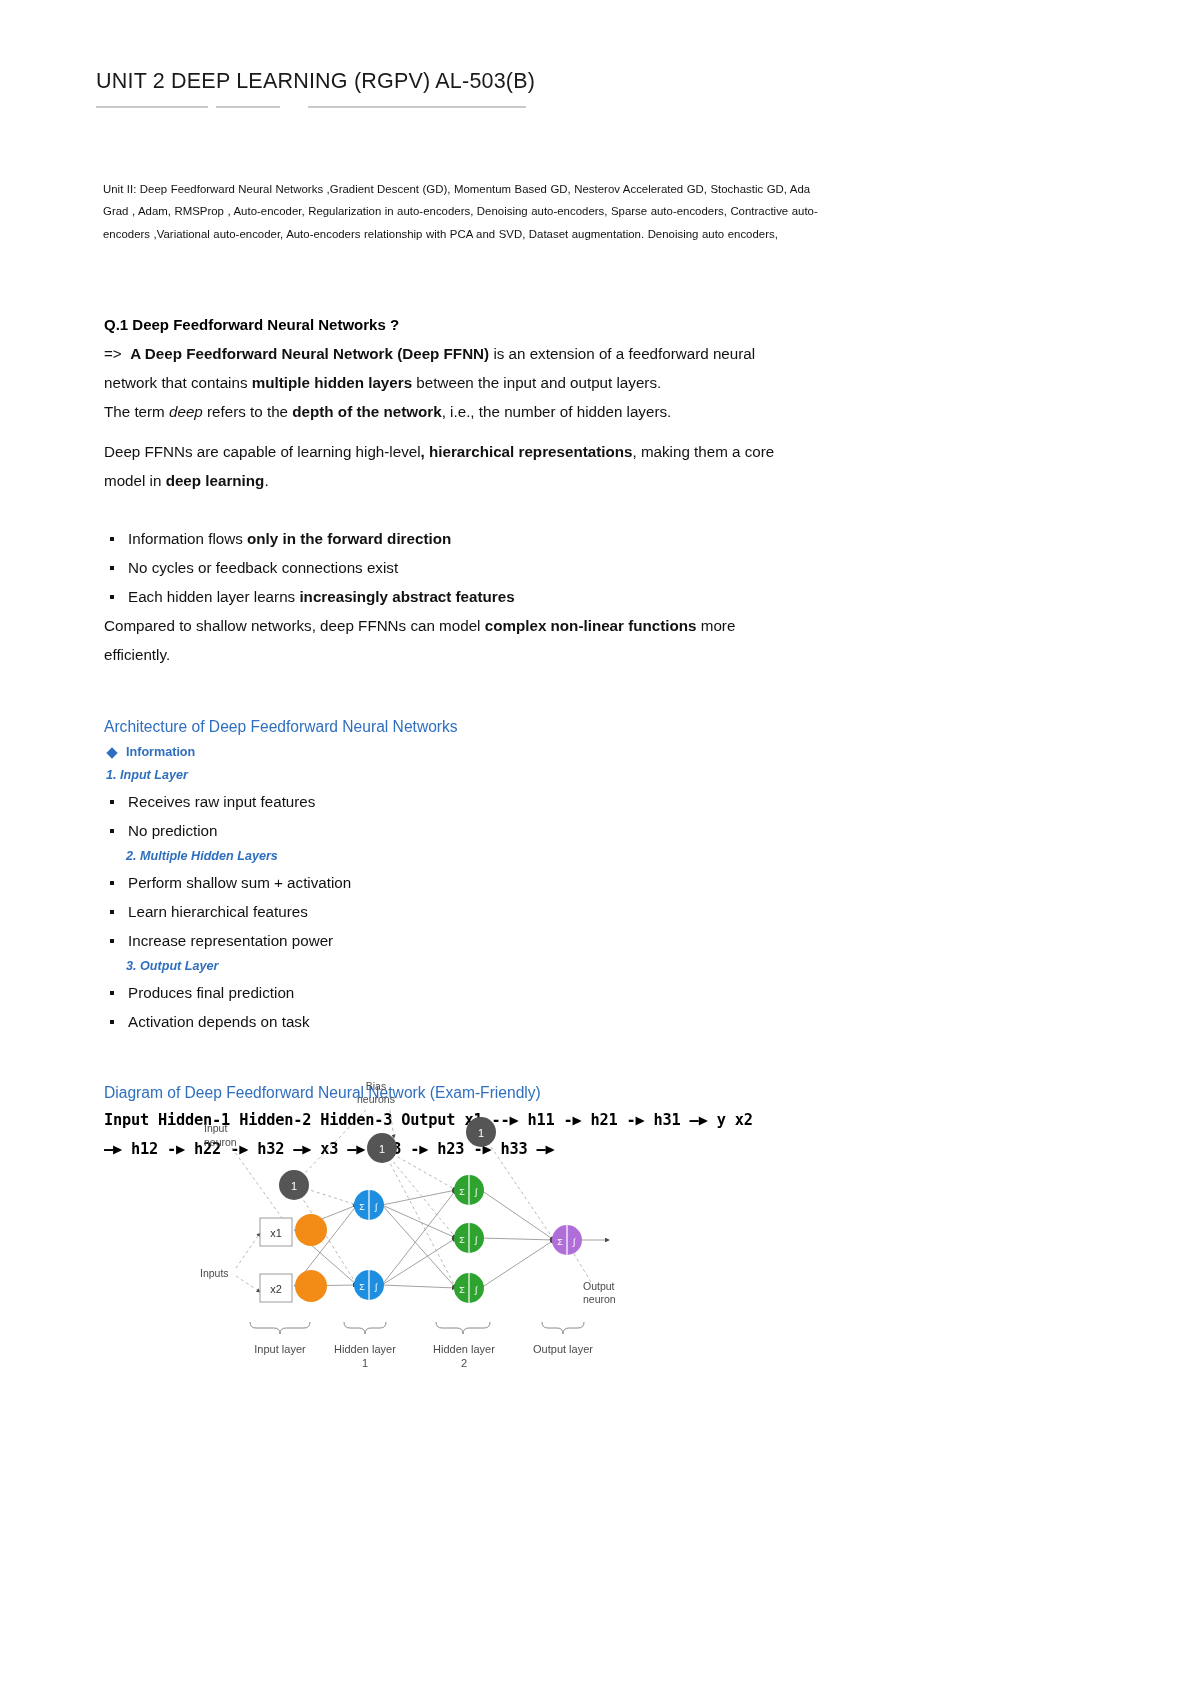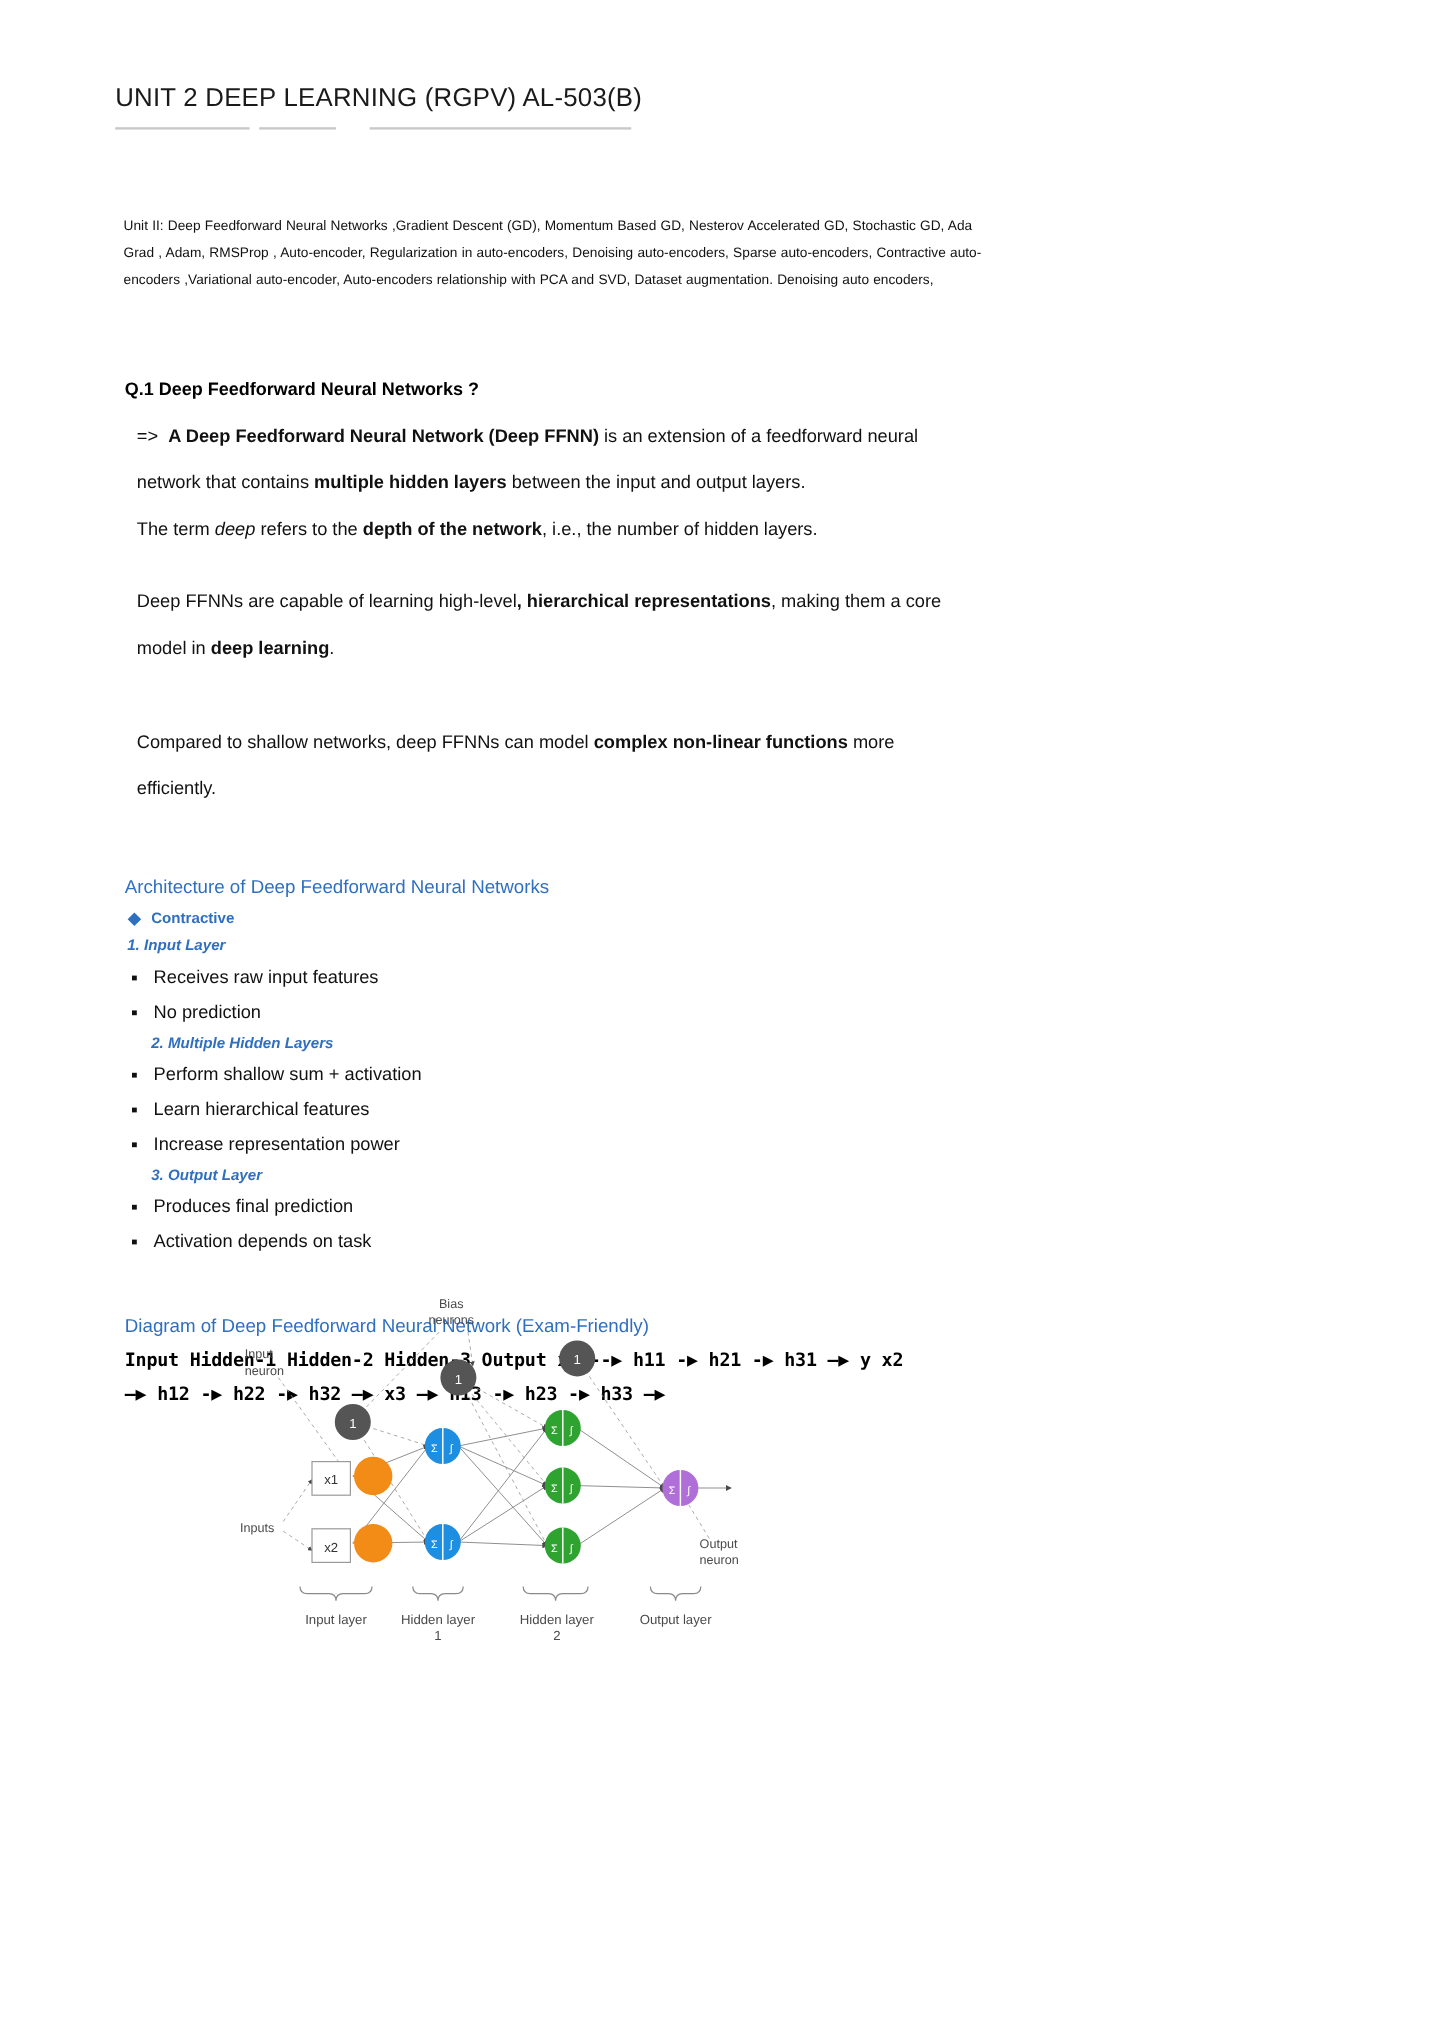--- a/index.html
+++ b/index.html
@@ -77,21 +77,21 @@
   }
   .q-line {
     font-size: 15px;
     font-weight: bold;
     line-height: 29px;
     margin: 0 0 0 0;
   }
   .para {
     font-size: 15.2px;
     line-height: 29px;
-    margin: 10px;
+    margin: 0;
     color: #111;
   }
   .para b { font-weight: bold; }
   .para i { font-style: italic; }
   .gap-sm { height: 11px; }
   .gap-md { height: 29px; }
 
   ul.bullets {
     list-style: none;
     margin: 0;
@@ -218,33 +218,44 @@
       <span>Deep FFNNs are capable of learning high-level</span><b>, hierarchical representations</b><span>, making them a core</span>
     </p>
     <p class="para">
       <span>model in</span>
       <b>deep learning</b><span>.</span>
     </p>
 
     <div class="gap-md"></div>
 
 
+    <ul class="bullets">
+      <li>
+        <span>Information flows </span><b>only in the forward direction</b>
+      </li>
+      <li>
+        <span>No cycles or feedback connections exist</span>
+      </li>
+      <li>
+        <span>Each hidden layer learns </span><b>increasingly abstract features</b>
+      </li>
+    </ul>
 
     <p class="para">
       <span>Compared to shallow networks, deep FFNNs can model</span>
       <b>complex non-linear functions</b>
       <span>more</span>
     </p>
     <p class="para">efficiently.</p>
 
     <div style="height:44px"></div>
 
     <div class="blue-heading">Architecture of Deep Feedforward Neural Networks</div>
     <div class="components-line">
-      <span>Contractive</span>
+      <span>Information</span>
     </div>
 
     <div class="sub-blue">1. Input Layer</div>
     <ul class="bullets">
       <li><span>Receives raw input features</span></li>
       <li><span>No prediction</span></li>
     </ul>
 
     <div class="sub-blue indent">2. Multiple Hidden Layers</div>
     <ul class="bullets">

